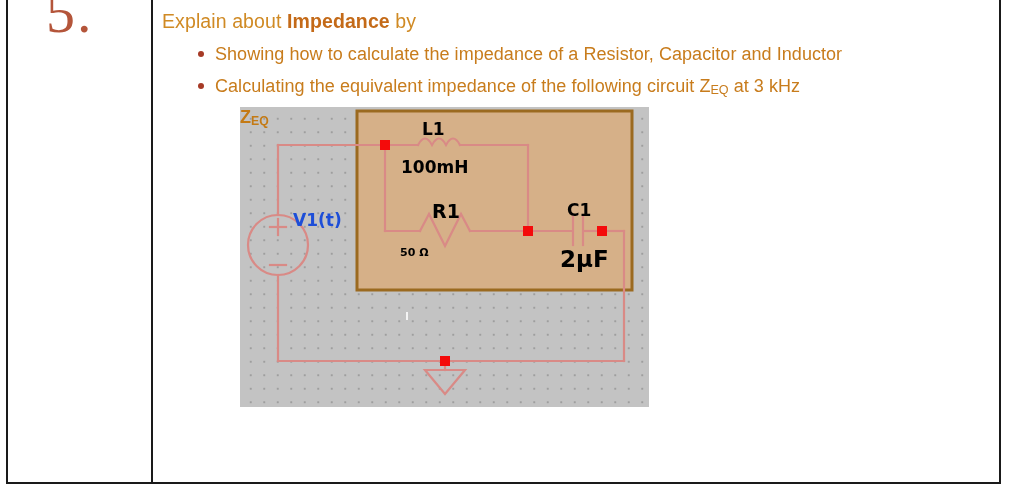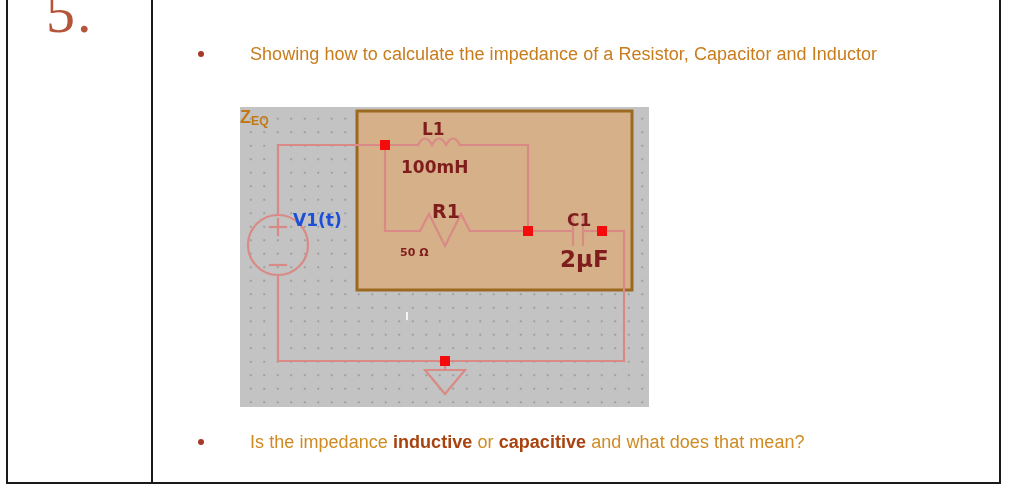--- a/index.html
+++ b/index.html
@@ -87,21 +87,21 @@
   }
   .bullet-row .dot {
     position: absolute;
     left: 0px;
     top: 7px;
     width: 6px; height: 6px;
     border-radius: 50%;
     background: #a63a26;
   }
   .bullet-row .btxt {
-    margin-left: 52px;
+    margin-left: 17px;
     font-size: 18px;
     color: #c87c1c;
     letter-spacing: .05px;
   }
   .bullet-row .btxt b { font-weight: 700; color: #b35a14; }
 
   .b1 { left: 36px; top: 44px; }
   .b2 { left: 36px; top: 76px; }
   .b3 { left: 36px; top: 432px; }
   .b3 .btxt { color: #cf8a20; }
@@ -130,28 +130,28 @@
     background-size: 13.5px 13.5px;
     background-position: 4px 5px;
     opacity: .9;
   }
   .figure svg { position: absolute; inset: 0; }
 
   .lbl {
     position: absolute;
     font-family: "DejaVu Sans", sans-serif;
     font-weight: 700;
-    color: #7f1d1d;
+    color: #000000;
     white-space: nowrap;
   }
   .lbl-l1   { left: 182px; top: 12px;  font-size: 17px; }
   .lbl-100  { left: 161px; top: 50px;  font-size: 17px; }
   .lbl-r1   { left: 192px; top: 93px;  font-size: 19px; }
   .lbl-50   { left: 160px; top: 139px; font-size: 11px; }
-  .lbl-c1   { left: 327px; top: 93px;  font-size: 17px; margin-top: 10px; }
+  .lbl-c1   { left: 327px; top: 93px;  font-size: 17px; }
   .lbl-2uf  { left: 320px; top: 139px; font-size: 23px; }
   .lbl-v1   { left: 53px;  top: 103px; font-size: 17px; color: #1d4ed8; }
   .lbl-zeq  {
     left: 230px; top: 189px;
     font-size: 18px; font-weight: 700;
     color: #c47a14;
     font-family: "Liberation Sans", sans-serif;
   }
   .lbl-zeq sub { font-size: .68em; vertical-align: -.15em; }
 
@@ -169,26 +169,33 @@
 
   <div class="tbl-border-left"></div>
   <div class="tbl-border-mid"></div>
   <div class="tbl-border-right"></div>
   <div class="tbl-border-bottom"></div>
 
   <div class="qnum">5.</div>
 
   <div class="content">
 
+    <div class="lead">
+      <span>Explain about </span><b>Impedance</b><span> by</span>
+    </div>
 
     <div class="bullet-row b1">
       <span class="dot"></span>
       <span class="btxt">Showing how to calculate the impedance of a Resistor, Capacitor and Inductor</span>
     </div>
 
+    <div class="bullet-row b2">
+      <span class="dot"></span>
+      <span class="btxt"><span>Calculating the equivalent impedance of the following circuit Z</span><sub class="sm">EQ</sub><span> at 3 kHz</span></span>
+    </div>
 
     <div class="figure">
       <div class="dotgrid"></div>
 
       <svg width="409" height="300" viewBox="0 0 409 300">
 
         <rect x="117" y="4" width="275" height="179" fill="#d6b088" stroke="#9b6a20" stroke-width="3"></rect>
 
         <g stroke="#d98a86" stroke-width="2.2" fill="none" stroke-linecap="square">
 
@@ -246,19 +253,15 @@
       <div class="lbl lbl-50">50 Ω</div>
 
       <div class="lbl lbl-c1">C1</div>
       <div class="lbl lbl-2uf">2µF</div>
 
       <div class="lbl lbl-v1">V1(t)</div>
 
       <div class="lbl-zeq"><span>Z</span><sub>EQ</sub></div>
     </div>
 
-    <div class="bullet-row b3">
-      <span class="dot"></span>
-      <span class="btxt"><span>Is the impedance </span><b>inductive</b><span> or </span><b>capacitive</b><span> and what does that mean?</span></span>
-    </div>
 
   </div>
 </div>
 
 </body></html>

